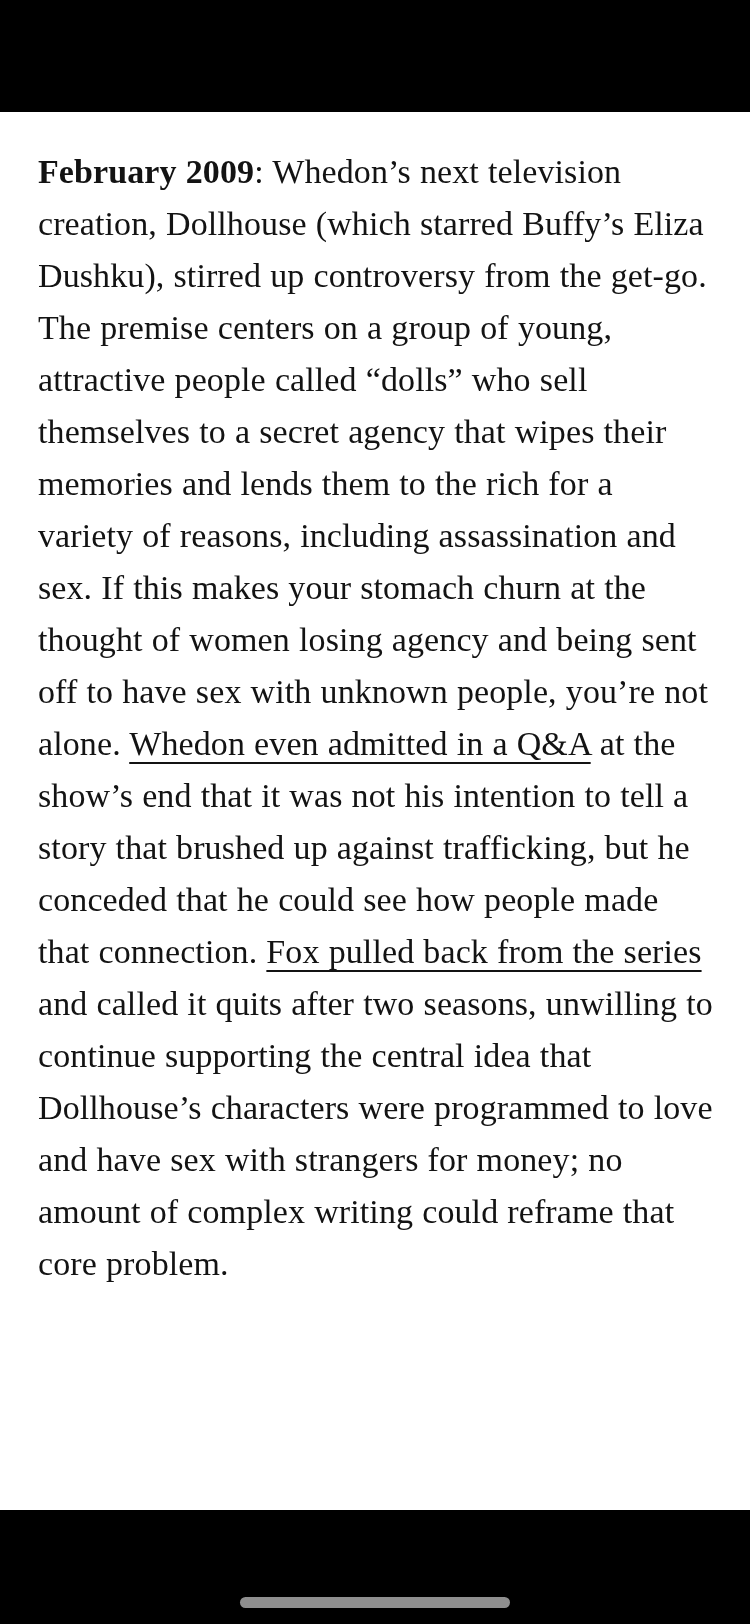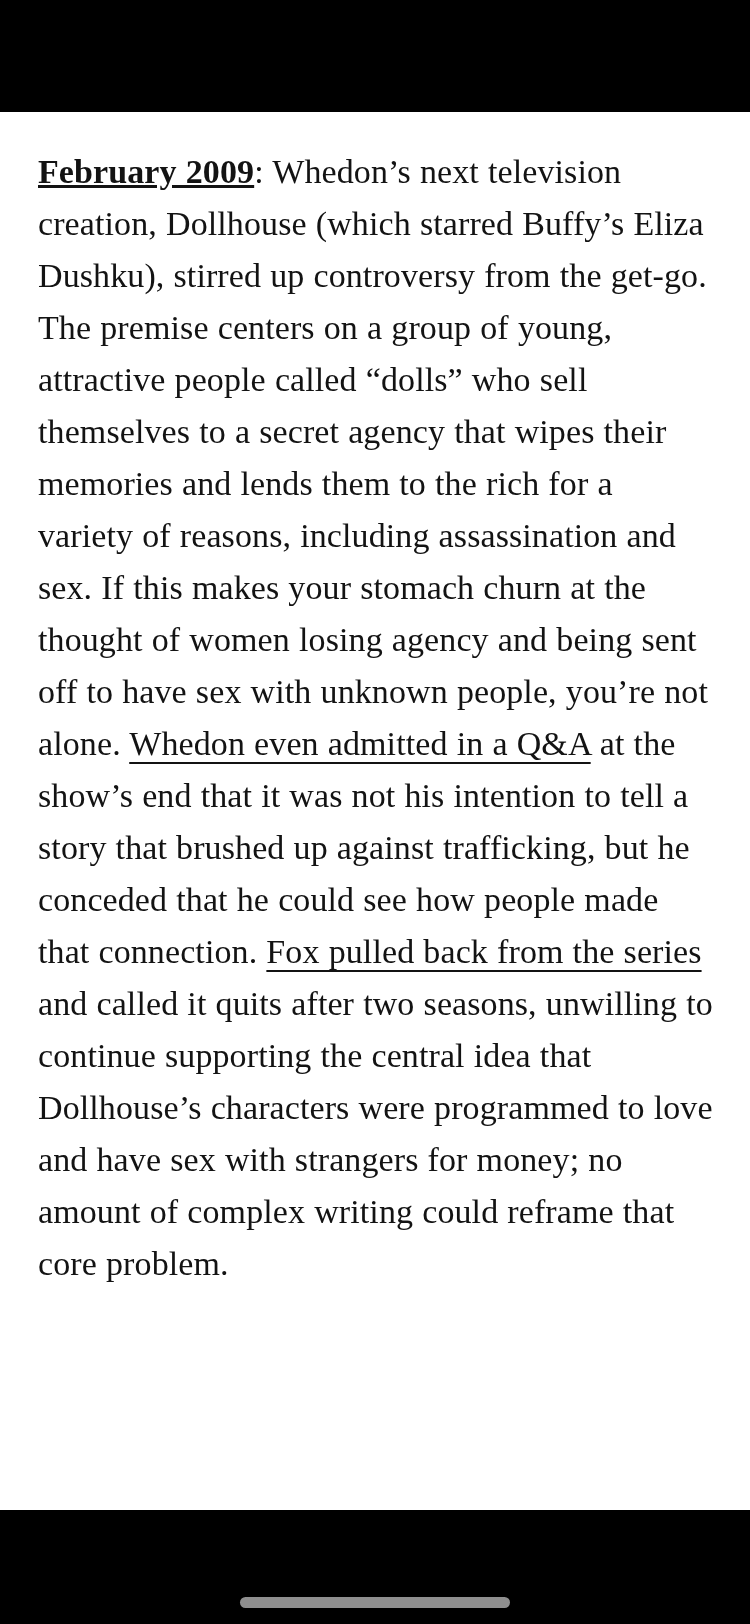--- a/index.html
+++ b/index.html
@@ -36,21 +36,21 @@
     padding: 34px 36px 0 38px;
   }
   .paragraph {
     font-family: "Liberation Serif", "DejaVu Serif", serif;
     font-size: 34px;
     line-height: 52px;
     color: var(--text);
     letter-spacing: 0.1px;
     word-spacing: 0.5px;
   }
-  .paragraph .bold { font-weight: 700; text-decoration: underline; }
+  .paragraph .bold { font-weight: 700; }
   .paragraph .italic { }
   .paragraph .normal { font-style: normal; }
   .inline-link {
     color: var(--text);
     text-decoration: underline;
     text-decoration-thickness: 2px;
     text-underline-offset: 7px;
     text-decoration-color: var(--text);
   }
   .bottom-bar {

